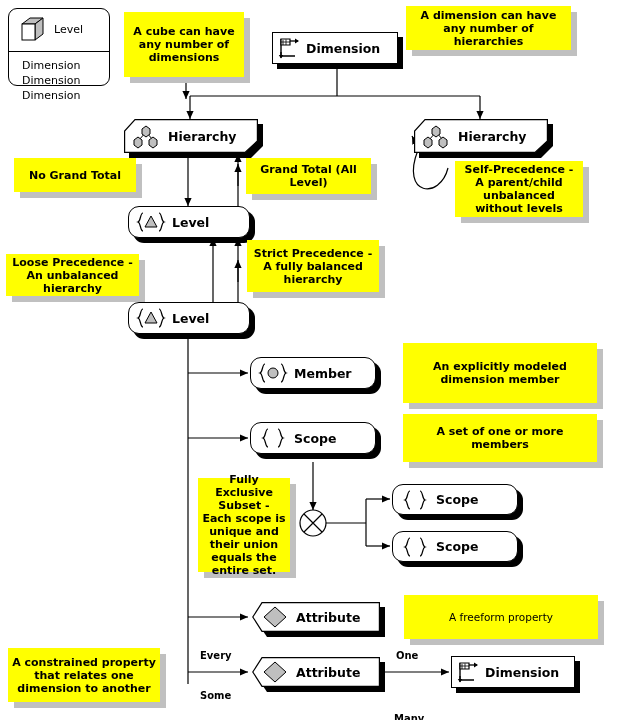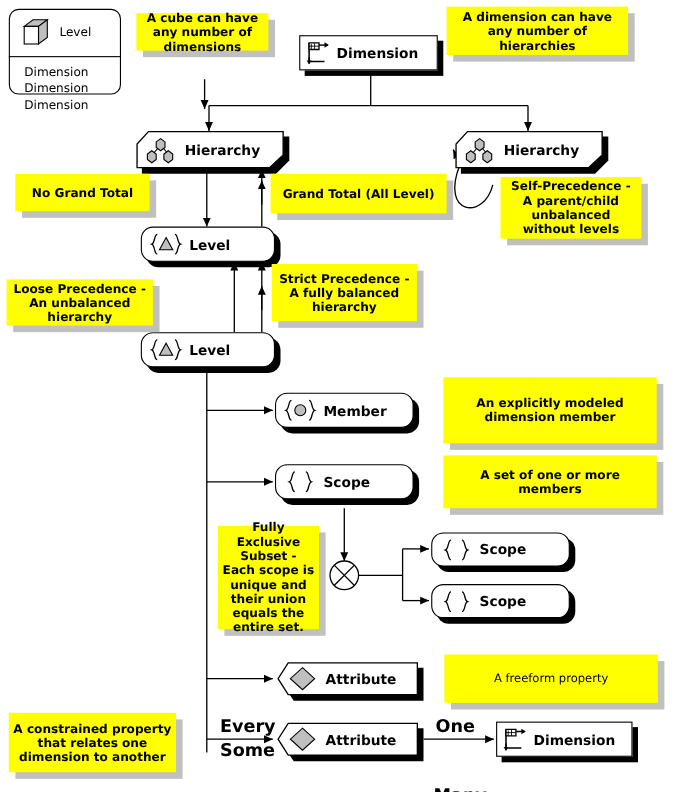--- a/index.html
+++ b/index.html
@@ -66,21 +66,21 @@
   }
   .cb-title{
     position:absolute;left:0;top:0;right:0;height:44px;
     display:flex;align-items:center;border-bottom:1px solid #000;box-sizing:border-box;
   }
   .cb-title .t{font-size:11px;color:#000;margin-left:46px;}
   .cb-list{position:absolute;left:14px;top:50px;right:6px;}
   .cb-list div{font-size:11px;color:#000;line-height:15px;}
 
   .edge-label{
-    position:absolute;font-weight:bold;font-size:16px;color:#000;z-index:31;
+    position:absolute;font-weight:bold;font-size:10px;color:#000;z-index:31;
     white-space:nowrap;
   }
   svg.lines{position:absolute;left:0;top:0;width:636px;height:720px;z-index:10;}
   svg.glyph{overflow:visible;}
 </style>
 </head>
 <body>
 
 <div id="canvas">
 
@@ -150,27 +150,27 @@
       </span>
       <span class="t">Level</span>
     </div>
     <div class="cb-list">
       <div>Dimension</div>
       <div>Dimension</div>
       <div>Dimension</div>
     </div>
   </div>
 
-  <div class="note" style="left:124px;top:12px;width:120px;height:34px;">A cube can have any number of dimensions</div>
+  <div class="note" style="left:124px;top:12px;width:120px;height:65px;">A cube can have any number of dimensions</div>
 
   <div class="note" style="left:406px;top:6px;width:165px;height:44px;">A dimension can have any number of hierarchies</div>
 
   <div class="note" style="left:14px;top:158px;width:122px;height:34px;">No Grand Total</div>
 
-  <div class="note" style="left:246px;top:158px;width:160px;height:36px;">Grand Total (All Level)</div>
+  <div class="note" style="left:246px;top:158px;width:125px;height:36px;">Grand Total (All Level)</div>
 
   <div class="note" style="left:455px;top:161px;width:128px;height:56px;">Self-Precedence - A parent/child unbalanced without levels</div>
 
   <div class="note" style="left:6px;top:242px;width:133px;height:42px;margin-top:12px;">Loose Precedence - An unbalanced hierarchy</div>
 
   <div class="note" style="left:247px;top:240px;width:132px;height:52px;">Strict Precedence - A fully balanced hierarchy</div>
 
   <div class="note" style="left:403px;top:343px;width:194px;height:60px;">An explicitly modeled dimension member</div>
 
   <div class="note" style="left:403px;top:414px;width:194px;height:48px;">A set of one or more members</div>
@@ -366,17 +366,17 @@
         <path d="M12,4 L20,4" stroke="#000" stroke-width="1.3"></path>
         <path d="M17,1.5 L21,4 L17,6.5 Z" fill="#000"></path>
         <path d="M3,15 L3,21" stroke="#000" stroke-width="1.3"></path>
         <path d="M0.8,18 L3,21.5 L5.2,18 Z" fill="#000"></path>
       </svg>
     </span>
     <span class="shp-label" style="padding-left:34px;">Dimension</span>
   </div>
 
   <div class="edge-label" style="left:200px;top:650px;">Every</div>
-  <div class="edge-label" style="left:200px;top:672px;">Some</div>
+  <div class="edge-label" style="left:200px;top:690px;">Some</div>
   <div class="edge-label" style="left:396px;top:650px;">One</div>
   <div class="edge-label" style="left:394px;top:672px;margin-top:41px;">Many</div>
 
 </div>
 
 </body></html>

